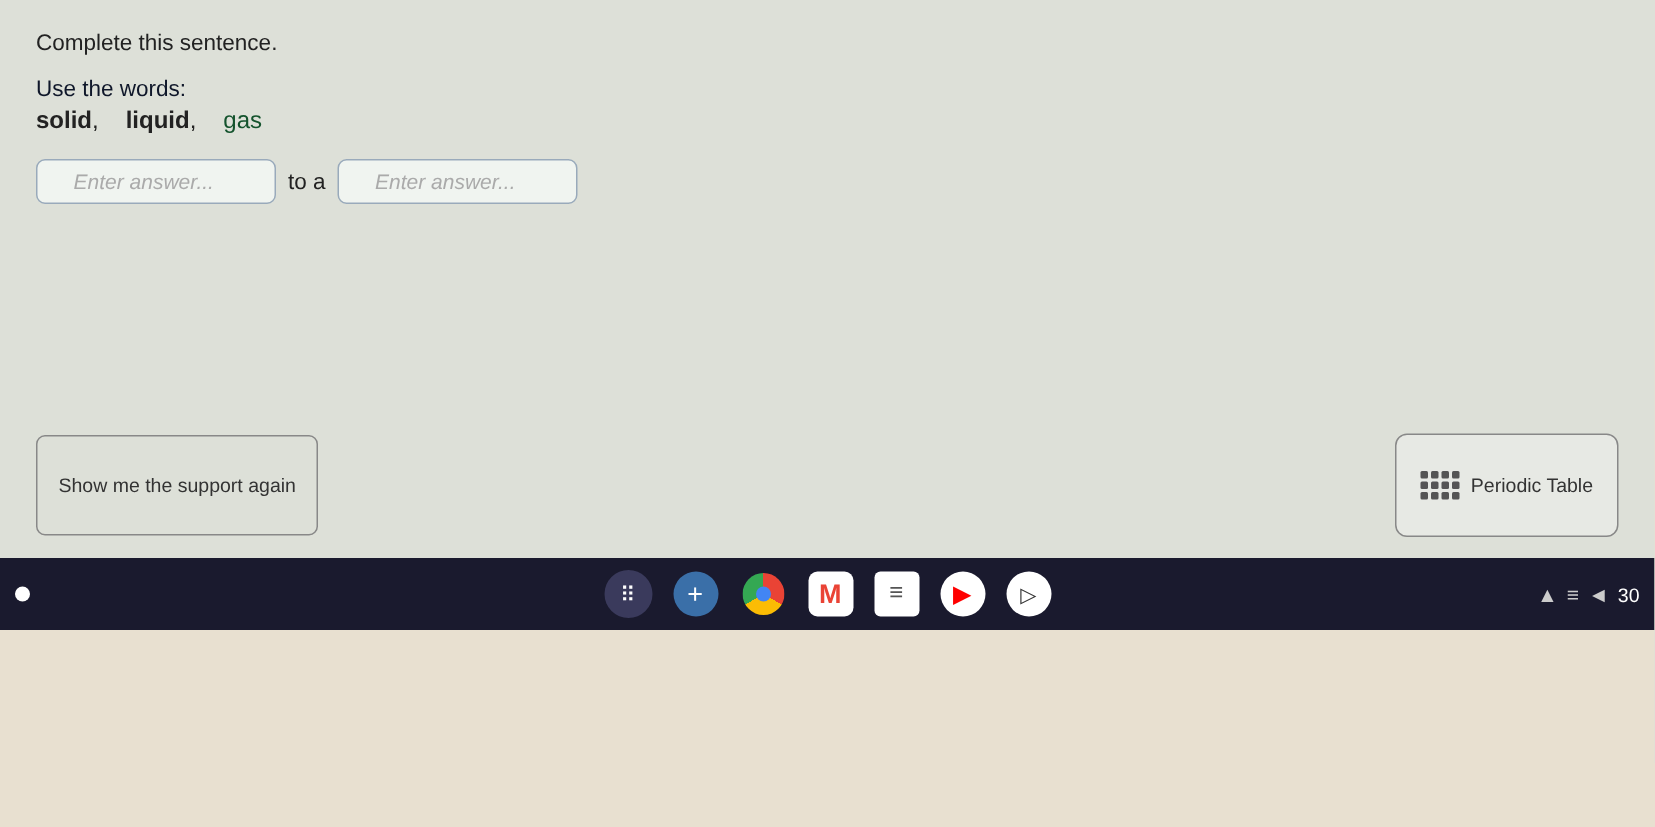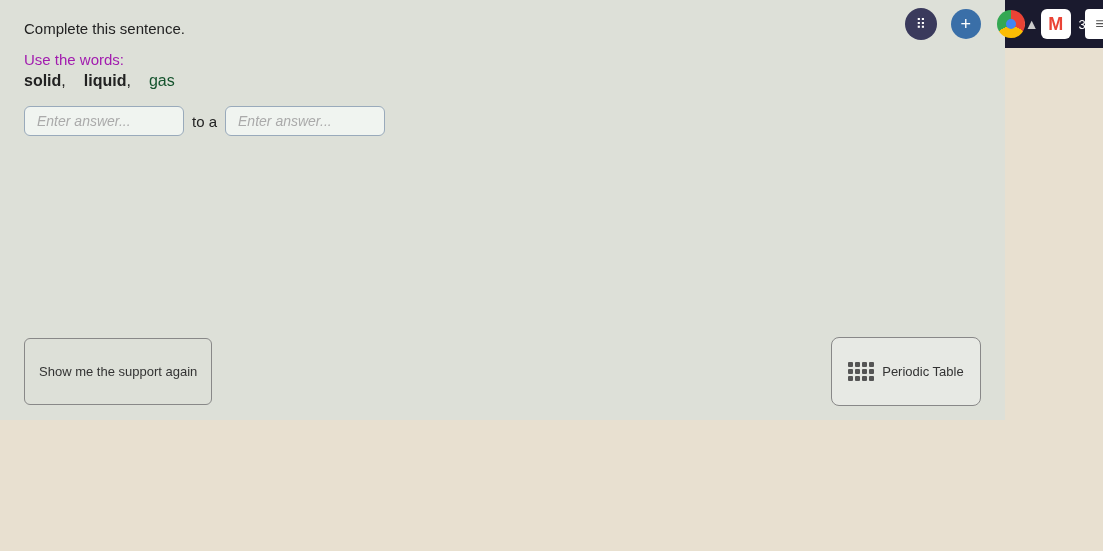--- a/index.html
+++ b/index.html
@@ -9,40 +9,41 @@
       height: 551px;
       overflow: hidden;
       font-family: Arial, sans-serif;
       background: #e8e0d0;
     }
 
     .screen {
       width: 1103px;
       height: 420px;
       display: flex;
+      flex-direction: column;
       position: relative;
     }
 
     .main-content {
       background: #dde0d8;
       flex: 1;
       padding: 20px 24px 10px 24px;
       position: relative;
     }
 
     .complete-sentence {
       font-size: 15px;
       color: #222;
       margin-bottom: 14px;
       font-weight: 400;
     }
 
     .use-words-label {
       font-size: 15px;
-      color: #a21caf;
+      color: #0f172a;
       margin-bottom: 4px;
     }
 
     .word-list {
       display: flex;
       gap: 18px;
       margin-bottom: 16px;
     }
 
     .word-item {
@@ -67,21 +68,21 @@
       font-size: 15px;
       color: #222;
       gap: 8px;
       margin-top: 10px;
     }
 
     .answer-input {
       border: 1.5px solid #9ab;
       border-radius: 6px;
       background: #f0f4f0;
-      padding: 6px 12px;
+      padding: 6px 24px;
       font-size: 14px;
       color: #999;
       width: 160px;
       outline: none;
       font-style: italic;
     }
 
     .answer-input::placeholder {
       color: #aaa;
       font-style: italic;

